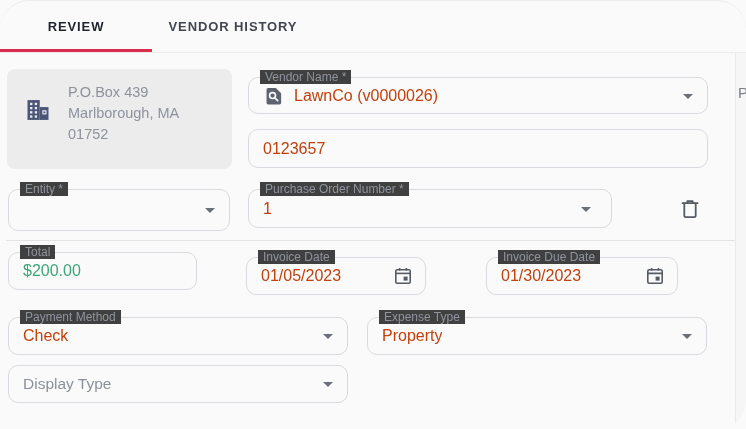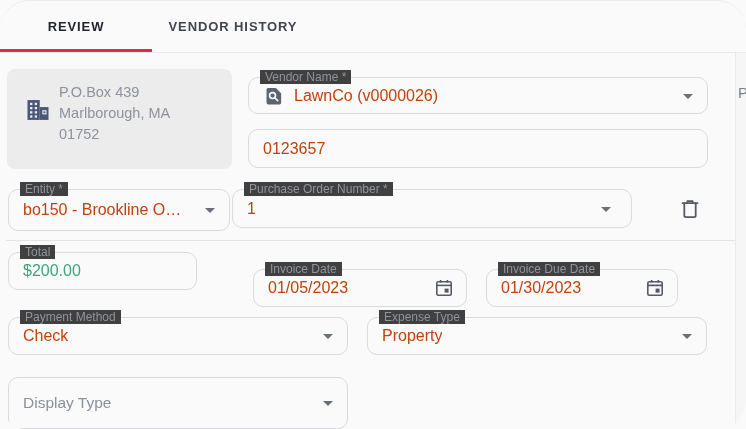--- a/index.html
+++ b/index.html
@@ -14,42 +14,42 @@
   .tabbar{position:absolute;left:0;top:0;width:746px;height:51px;border-bottom:1px solid #ebebeb;display:flex;}
   .tab{height:51px;display:flex;align-items:center;justify-content:center;
        font-size:13px;font-weight:700;letter-spacing:.9px;color:#41454f;cursor:pointer;}
   .tab.active{color:#1f232d;}
   .tab-underline{position:absolute;left:0;top:48px;width:152px;height:3px;background:#d92c4b;}
   .tab-review{width:152px;}
   .tab-history{width:162px;}
   
   .vendor-card{position:absolute;left:7px;top:68px;width:225px;height:100px;background:#ececed;border-radius:8px;}
   .vendor-card .bicon{position:absolute;left:17px;top:27px;}
-  .vendor-card .addr{position:absolute;left:52px;top:13px;font-size:14.5px;line-height:21px;color:#8d929b;}
+  .vendor-card .addr{position:absolute;left:61px;top:13px;font-size:14.5px;line-height:21px;color:#8d929b;}
   
   .field{position:absolute;border:1px solid #d7dade;border-radius:10px;background:transparent;box-sizing:border-box;}
   .flabel{position:absolute;top:-8px;left:11px;background:#404040;padding:0 5px;font-size:12px;color:#8f949d;white-space:nowrap;}
   .fvalue{position:absolute;left:14px;top:50%;transform:translateY(-50%);font-size:16px;color:#c2410c;white-space:nowrap;overflow:hidden;}
   .fvalue.with-icon{display:flex;align-items:center;gap:10px;}
   .fvalue.green{color:#3da57c;}
   .fvalue.placeholder{color:#8b909a;font-size:15.5px;}
   .caret{position:absolute;right:14px;top:50%;margin-top:-2px;width:0;height:0;
          border-left:5px solid transparent;border-right:5px solid transparent;border-top:5px solid #697078;}
   .cal{position:absolute;right:12px;top:50%;transform:translateY(-50%);line-height:0;cursor:pointer;}
   
   .f-vendor-name      {left:248px;top:76px;width:460px;height:37px;}
   .f-invoice-number   {left:248px;top:128px;width:460px;height:39px;}
   .f-entity           {left:8px;  top:188px;width:222px;height:42px;}
-  .f-po-number        {left:232px;top:188px;width:400px;height:39px;}
+  .f-po-number        {left:248px;top:188px;width:364px;height:39px;}
   .f-total            {left:8px;  top:251px;width:189px;height:38px;}
-  .f-invoice-date     {left:246px;top:268px;width:214px;height:38px;margin-left:7px;}
-  .f-invoice-due-date {left:486px;top:268px;width:192px;height:38px;padding-left:33px;}
+  .f-invoice-date     {left:246px;top:256px;width:180px;height:38px;}
+  .f-invoice-due-date {left:486px;top:256px;width:192px;height:38px;padding-left:33px;}
   .f-payment-method   {left:8px;  top:316px;width:340px;height:38px;}
   .f-expense-type     {left:367px;top:316px;width:340px;height:38px;}
-  .f-display-type     {left:8px;  top:376px;width:340px;height:52px;}
+  .f-display-type     {left:8px;  top:364px;width:340px;height:38px;}
   
   .divider{position:absolute;left:6px;top:239px;width:734px;height:0;border-top:1px solid #e3e3e5;}
   .trash-btn{position:absolute;left:676px;top:194px;width:28px;height:28px;display:flex;align-items:center;justify-content:center;cursor:pointer;line-height:0;}
   .edge-strip{position:absolute;right:0;top:52px;width:10px;height:377px;background:#f6f6f7;border-left:1px solid #ebebeb;}
   .edge-text{position:absolute;left:738px;top:83px;font-size:15px;color:#7a7f88;white-space:nowrap;}
   svg{display:block;}
 </style>
 </head>
 <body>
 
@@ -103,21 +103,20 @@
     </span>
     <span class="caret"></span>
   </div>
 
   <div class="field f-invoice-number">
     <span class="fvalue">0123657</span>
   </div>
 
   <div class="field f-entity">
     <span class="flabel">Entity *</span>
-    <span class="fvalue" style="max-width:168px;">bo150 - Brookline O…</span>
     <span class="caret"></span>
   </div>
 
   <div class="field f-po-number">
     <span class="flabel">Purchase Order Number *</span>
     <span class="fvalue">1</span>
     <span class="caret" style="right:20px;"></span>
   </div>
 
   <div class="trash-btn">

